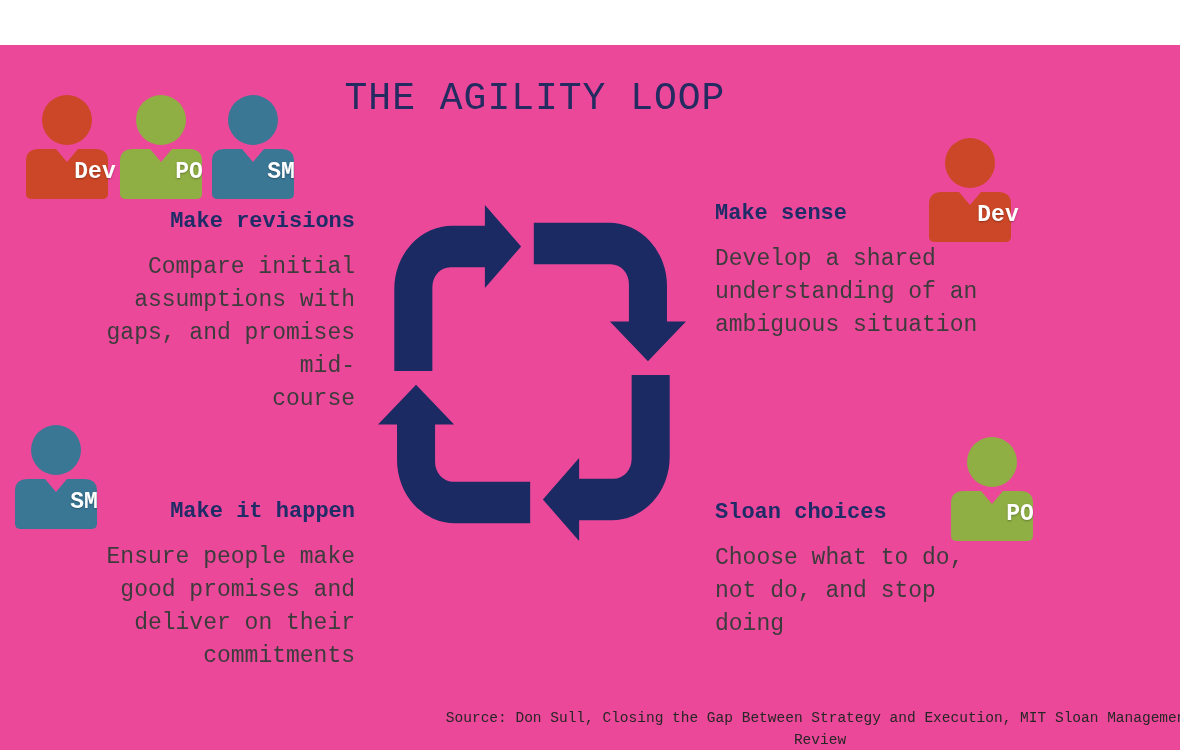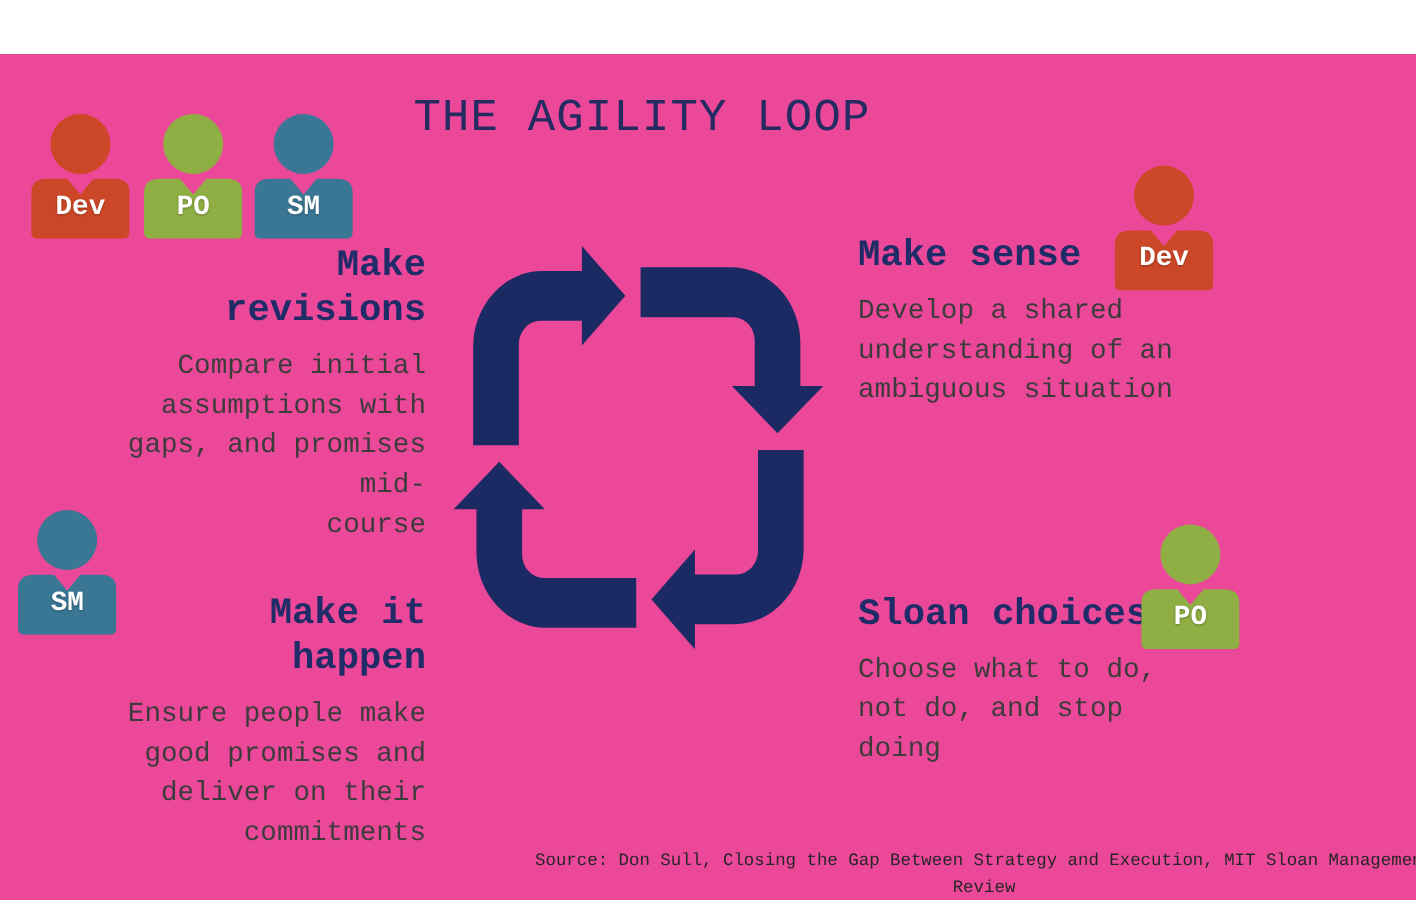--- a/index.html
+++ b/index.html
@@ -7,41 +7,42 @@
     position:relative;width:1180px;height:750px;background:#ec4899;overflow:hidden;
     font-family:Liberation Mono, monospace;
     margin-top:45px;
   }
   .title{
     position:absolute;left:0;top:32px;width:1070px;text-align:center;
     font-size:38px;letter-spacing:1px;color:var(--title);font-weight:400;
   }
   
   .block{position:absolute;}
-  .block .heading{font-size:31px;font-weight:bold;color:var(--heading);line-height:38px;margin:0 0 10px 0;}
+  .block .heading{font-size:22px;font-weight:bold;color:var(--heading);line-height:38px;margin:0 0 10px 0;}
   .block .line{font-size:23px;color:var(--body_text);line-height:33px;}
   .block.right-col{left:715px;width:290px;text-align:left;}
   .block.left-col{left:95px;width:260px;text-align:right;}
   .b-revisions{top:158px;}
   .b-sense{top:150px;}
   .b-happen{top:448px;}
   .b-choices{top:449px;}
   
   .loop{position:absolute;left:378px;top:160px;width:308px;height:336px;}
   .loop svg{display:block;width:100%;height:100%;}
   .loop path,.loop use{fill:var(--navy);}
   
   .person{position:absolute;width:82px;height:106px;}
   .person svg{position:absolute;left:0;display:block;color:inherit;}
   .person .head{top:0;}
   .person .torso{top:54px;}
   .person .role-label{
     position:absolute;left:0;top:54px;width:82px;height:52px;line-height:50px;
     text-align:center;color:#ffffff;font-weight:bold;font-size:23px;
     text-shadow:0 1px 2px rgba(0,0,0,0.30);
+    padding-left:28px;
   }
   .person.c-dev{color:var(--dev);}
   .person.c-po{color:var(--po);}
   .person.c-sm{color:var(--sm);}
   .p-trio-dev{left:26px;top:48px;}
   .p-trio-po{left:120px;top:48px;}
   .p-trio-sm{left:212px;top:48px;}
   .p-right-dev{left:929px;top:91px;}
   .p-right-po{left:951px;top:390px;}
   .p-left-sm{left:15px;top:378px;}

